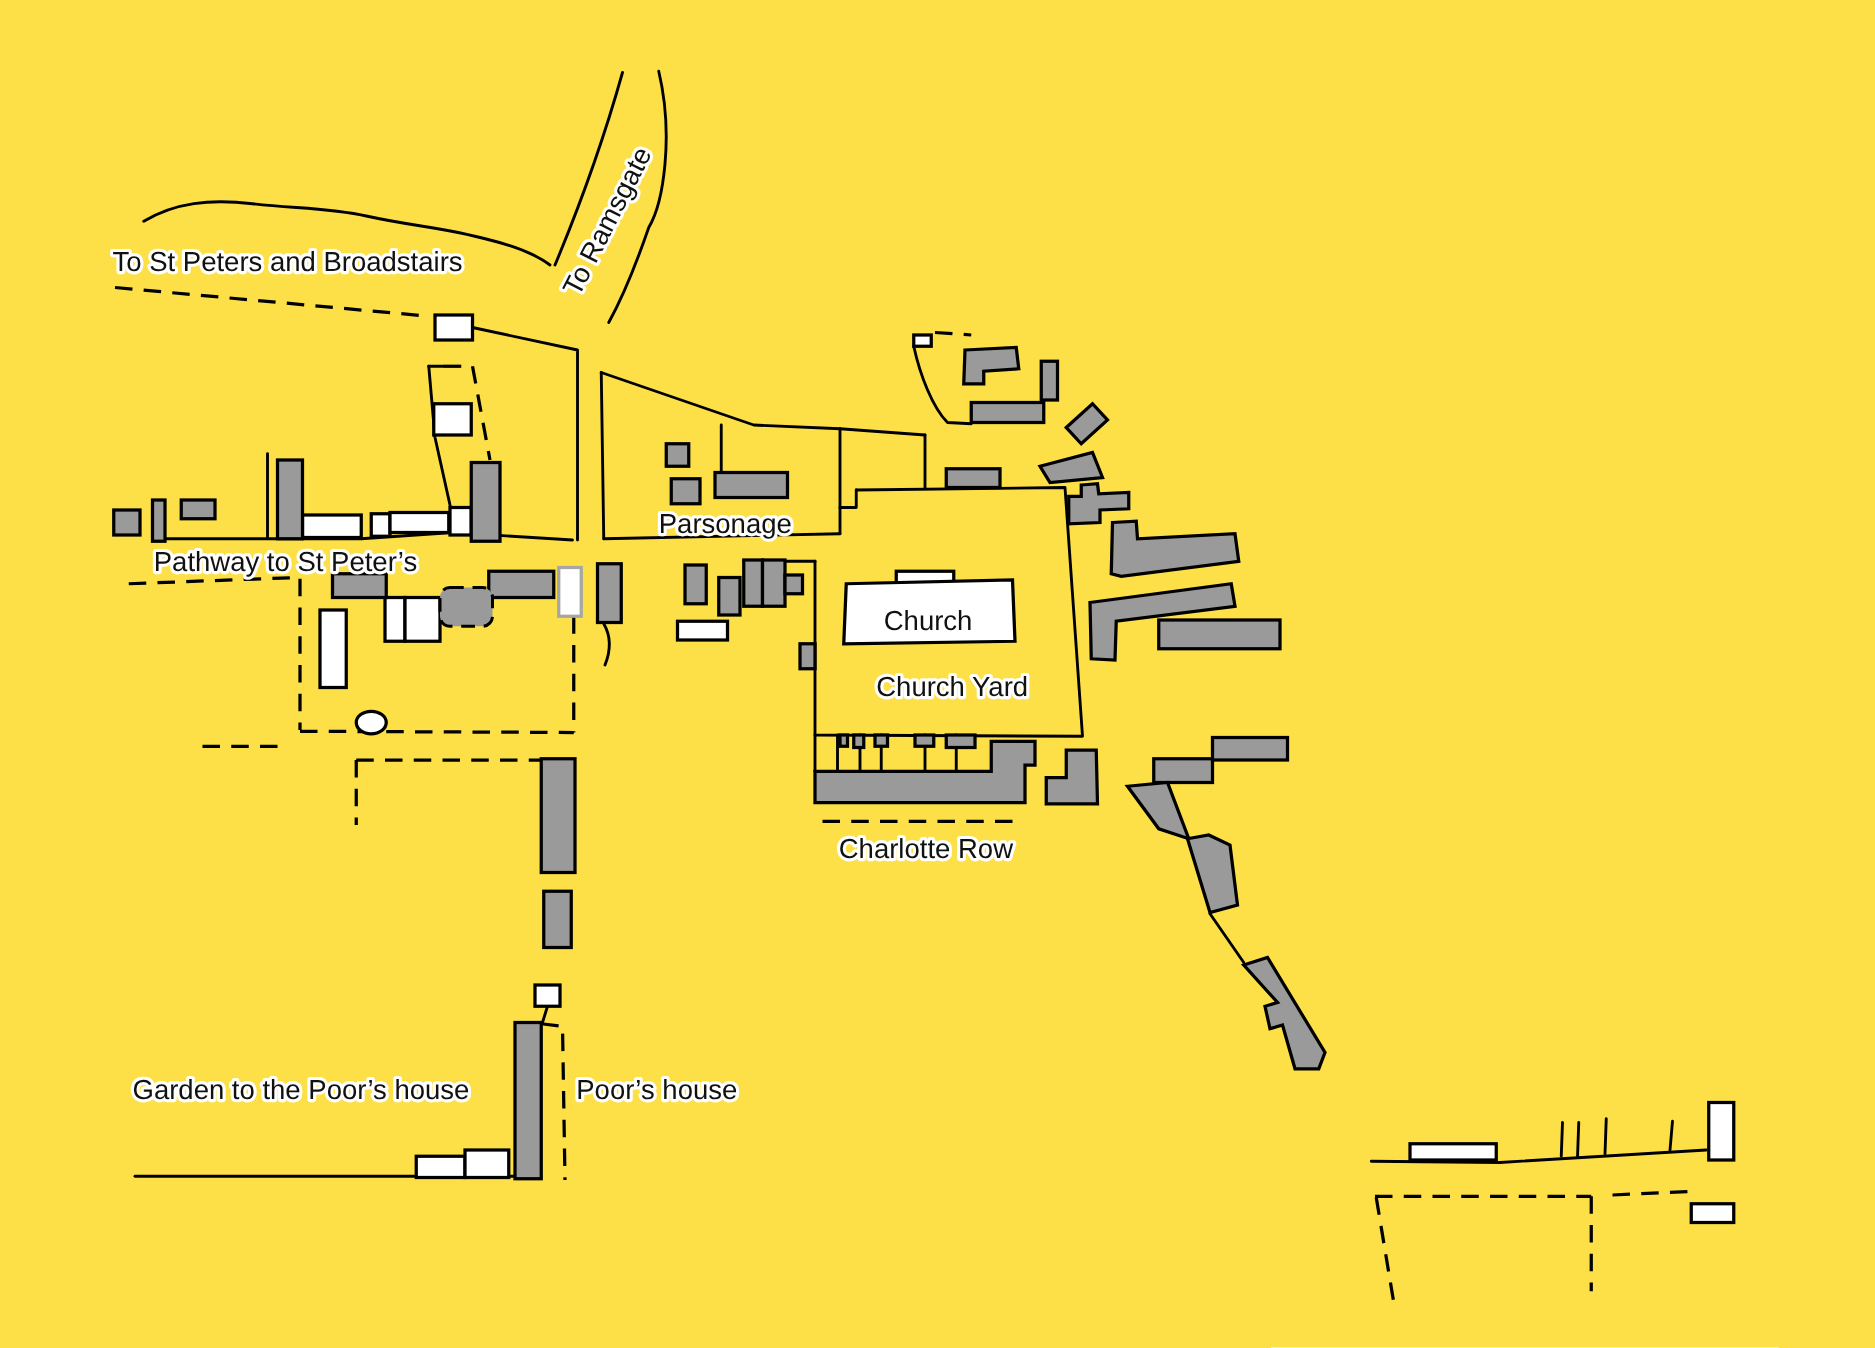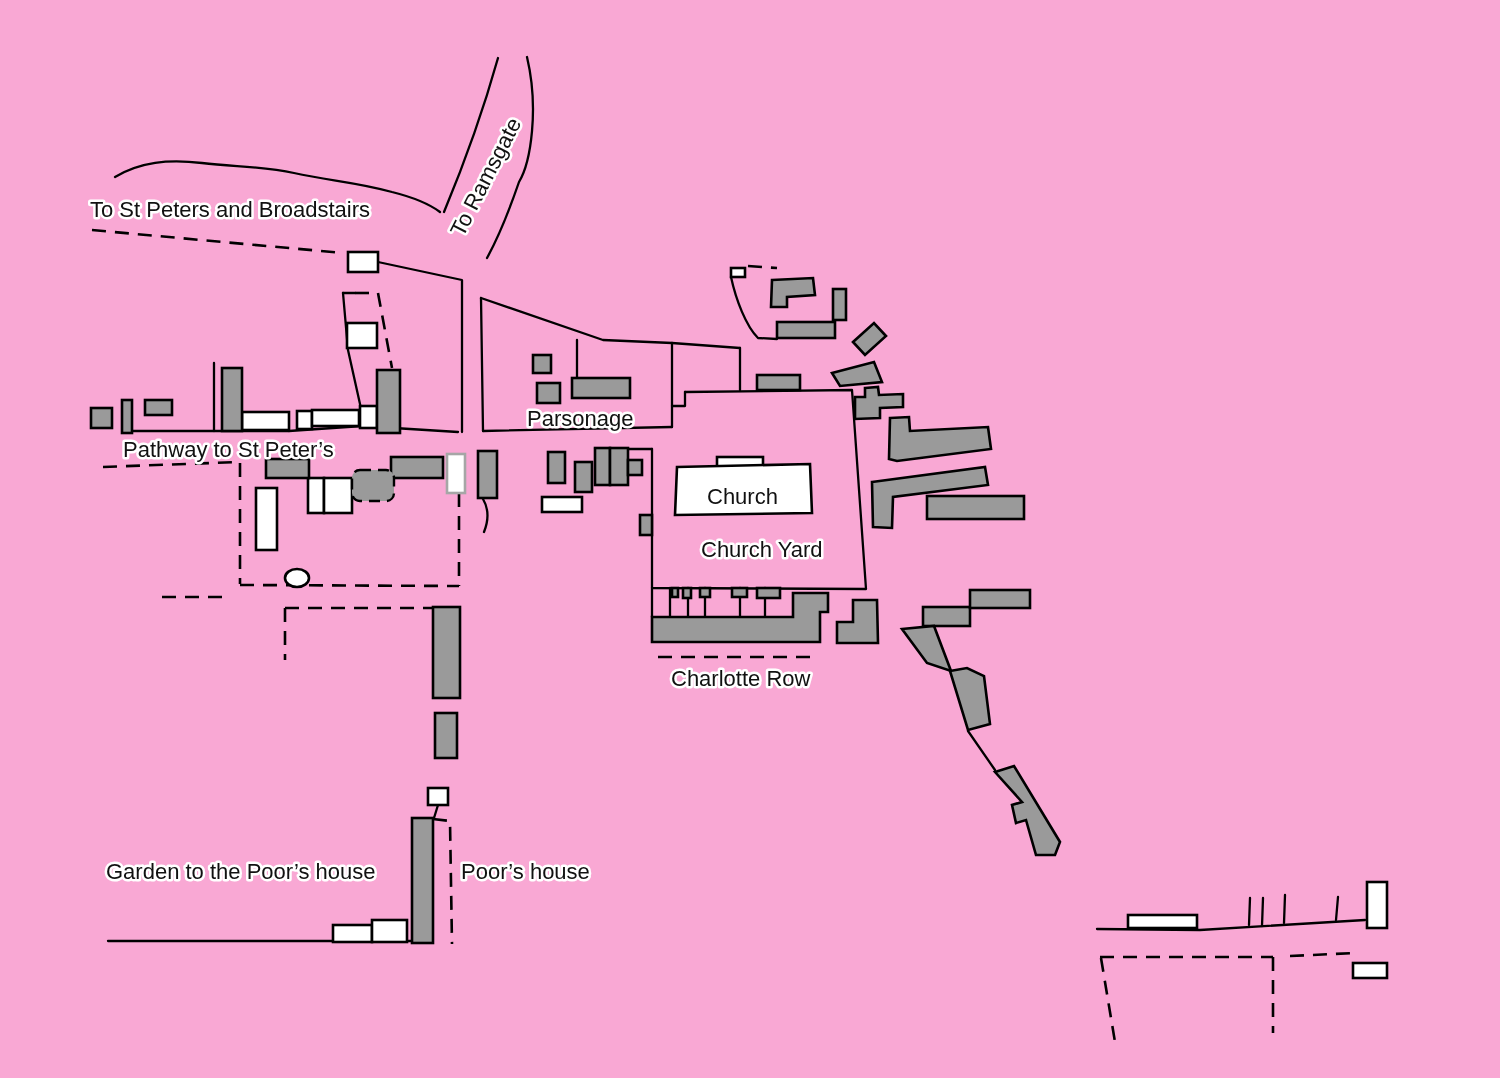--- a/index.html
+++ b/index.html
@@ -1,16 +1,16 @@
 <!DOCTYPE html>
 <html><head>
 <meta charset="utf-8">
 <style>
   html,body{margin:0;padding:0;background:#ffffff;}
-  .stage{width:1500px;height:1078px;background:#f9a8d4;position:relative;overflow:hidden;}
+  .stage{width:1500px;height:1078px;background:#fde047;position:relative;overflow:hidden;}
   svg{display:block;}
   .solid{fill:none;stroke:#000000;stroke-width:2.3;stroke-linecap:round;stroke-linejoin:round;}
   .dashed{fill:none;stroke:#000000;stroke-width:2.6;stroke-dasharray:14 9;}
   .gray{fill:#9a9a9a;stroke:#000000;stroke-width:2.6;stroke-linejoin:miter;}
   .white{fill:#ffffff;stroke:#000000;stroke-width:2.6;}
   .blob{fill:#9a9a9a;stroke:#000000;stroke-width:2.4;stroke-dasharray:11 7;}
   .maplabel{font-family:"Liberation Sans",sans-serif;font-size:22px;fill:#111111;
             paint-order:stroke;stroke:#ffffff;stroke-width:5;stroke-linejoin:round;}
 </style>
 </head>

